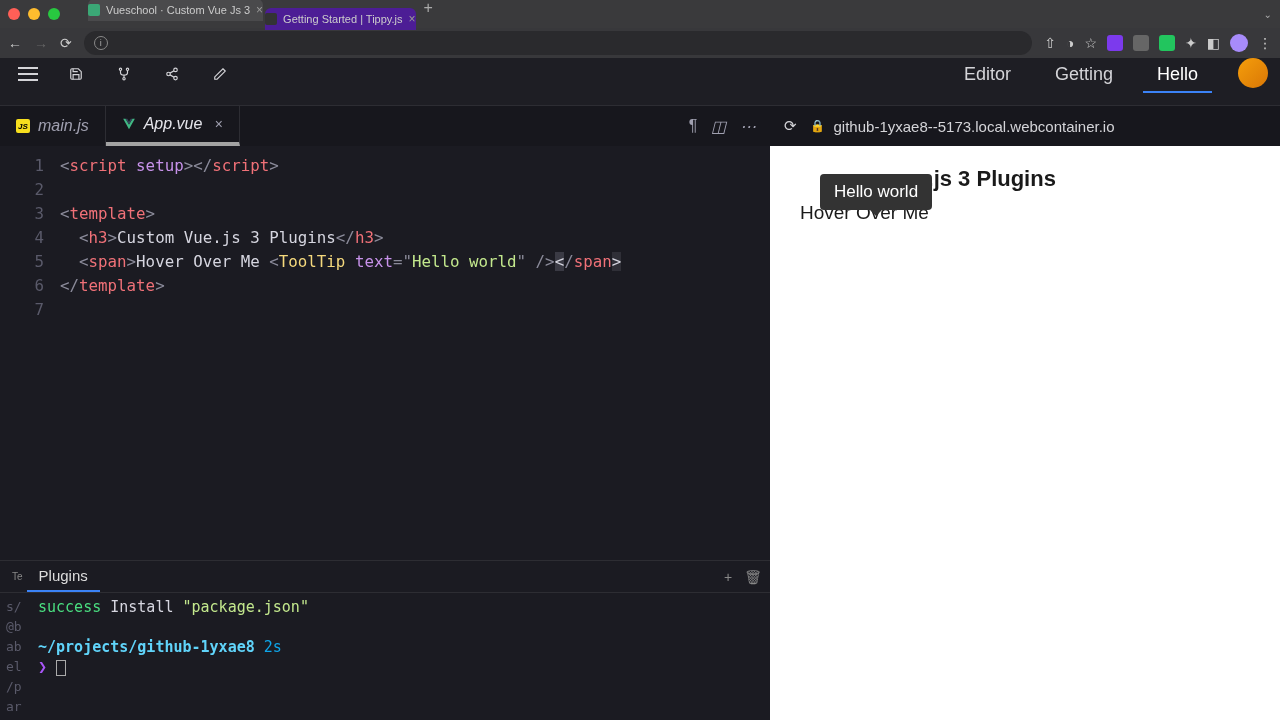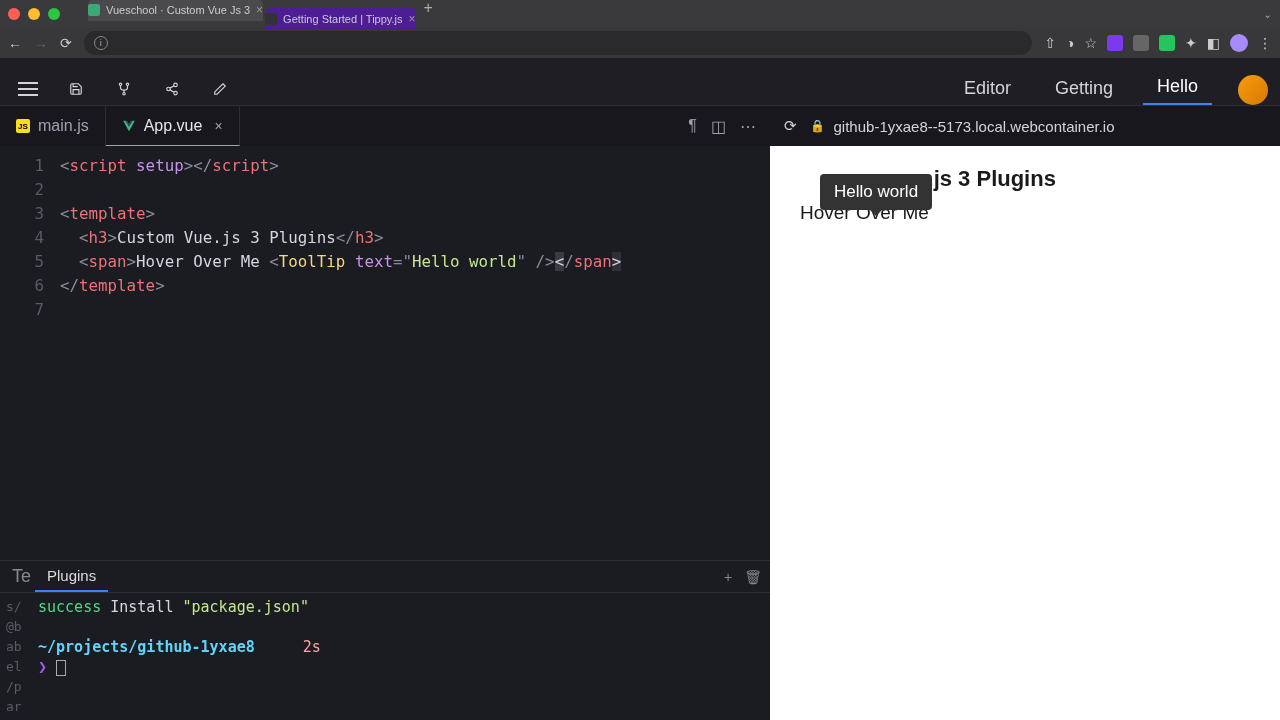--- a/index.html
+++ b/index.html
@@ -59,21 +59,21 @@
 .ext-icons { display: flex; gap: 10px; align-items: center; }
 .ext-icon { width: 16px; height: 16px; border-radius: 3px; }
 .ext-purple { background: #7c3aed; }
 .ext-green { background: #22c55e; }
 .ext-gray { background: #666; }
 .avatar-sm { width: 18px; height: 18px; border-radius: 50%; background: #a78bfa; }
 
 
 .sb-header {
   height: 48px; background: #1e1e24;
-  display: flex; align-items: flex-end; padding: 0 12px; gap: 16px;
+  display: flex; align-items: flex-start; padding: 0 12px; gap: 16px;
   border-bottom: 1px solid #2d2d33;
 }
 .sb-icon-btn {
   width: 32px; height: 32px; display: flex; align-items: center; justify-content: center;
   color: #d4d4d8; font-size: 18px; cursor: pointer;
 }
 .hamburger { display: flex; flex-direction: column; gap: 4px; }
 .hamburger span { width: 20px; height: 2px; background: #d4d4d8; }
 .sb-spacer { flex: 1; }
 .sb-view-btn {
@@ -82,28 +82,28 @@
 .sb-view-btn.active { color: #fff; border-bottom: 2px solid #3b82f6; }
 .sb-avatar { width: 30px; height: 30px; border-radius: 50%; background: linear-gradient(135deg,#f59e0b,#d97706); margin-left: 10px; }
 
 
 .sb-main { display: flex; height: calc(100% - 106px); }
 .editor-panel { width: 770px; display: flex; flex-direction: column; background: #1b1b22; }
 .preview-panel { flex: 1; display: flex; flex-direction: column; background: #fff; }
 
 
 .editor-tabs {
-  height: 40px; display: flex; align-items: stretch; background: #17171d;
+  height: 40px; display: flex; align-items: stretch; background: #17171d; font-style: italic;
 }
 .editor-tab {
   display: flex; align-items: center; gap: 8px; padding: 0 16px;
   font-size: 16px; color: #a0a0b0; cursor: pointer;
   border-right: 1px solid #2d2d33;
 }
-.editor-tab.active { color: #e5e5eb; border-bottom: 1px solid #a3a3a3; }
+.editor-tab.active { color: #e5e5eb; border-bottom: 4px solid #a3a3a3; }
 .file-icon-js { width: 14px; height: 14px; background: #f7df1e; border-radius: 2px; font-size: 8px; color: #000; display: flex; align-items: center; justify-content: center; font-weight: bold; }
 .file-icon-vue { width: 14px; height: 14px; }
 .editor-tab-close { color: #a0a0b0; font-size: 14px; margin-left: 4px; }
 .editor-tabs-right {
   margin-left: auto; display: flex; align-items: center; gap: 14px; padding: 0 14px;
 }
 .editor-action { color: #a0a0b0; font-size: 16px; cursor: pointer; }
 
 
 .code-area {
@@ -120,34 +120,34 @@
 .tok-text { color: #d6d6e0; }
 .tok-bracket { background: #3a3a44; }
 .cursor-box { background: #2f2f37; }
 
 
 .terminal-wrap {
   height: 160px; background: #1b1b22; border-top: 1px solid #2d2d33;
   display: flex; flex-direction: column;
 }
 .terminal-tabs { display: flex; align-items: center; height: 32px; padding: 0 8px; border-bottom: 1px solid #2d2d33; }
-.term-tab-trunc { color: #888; font-size: 18px; padding: 0 4px; }
+.term-tab-trunc { color: #888; font-size: 10px; padding: 0 4px; }
 .term-tab { color: #ddd; font-size: 15px; padding: 6px 12px; border-bottom: 2px solid #3b82f6;}
 .term-actions { margin-left: auto; display: flex; gap: 12px; color: #888; font-size: 14px; }
 .terminal-body {
   flex: 1; font-family: "Menlo", monospace; font-size: 15px; line-height: 20px;
   display: flex; overflow: hidden;
 }
 .term-left { width: 30px; color: #5a5a6a; padding: 4px 0 0 6px; overflow: hidden; font-size: 13px; }
 .term-main { flex: 1; padding: 4px 0 0 8px; color: #d6d6e0; }
 .term-success { color: #4ade80; }
 .term-num { color: #93c5fd; }
 .term-str { color: #c3e88d; }
 .term-path { color: #60d4fa; font-weight: bold; }
-.term-time { color: #fca5a5; margin-left: 39px; }
+.term-time { color: #0ea5e9; }
 .term-prompt { color: #a855f7; }
 .term-cursor { display: inline-block; width: 10px; height: 16px; border: 1px solid #aaa; vertical-align: middle; }
 
 
 .preview-toolbar {
   height: 40px; background: #17171d; display: flex; align-items: center;
   padding: 0 14px; gap: 14px; color: #d4d4d8; font-size: 15px;
 }
 .preview-url { display: flex; align-items: center; gap: 8px; }
 .lock-icon { font-size: 12px; }

